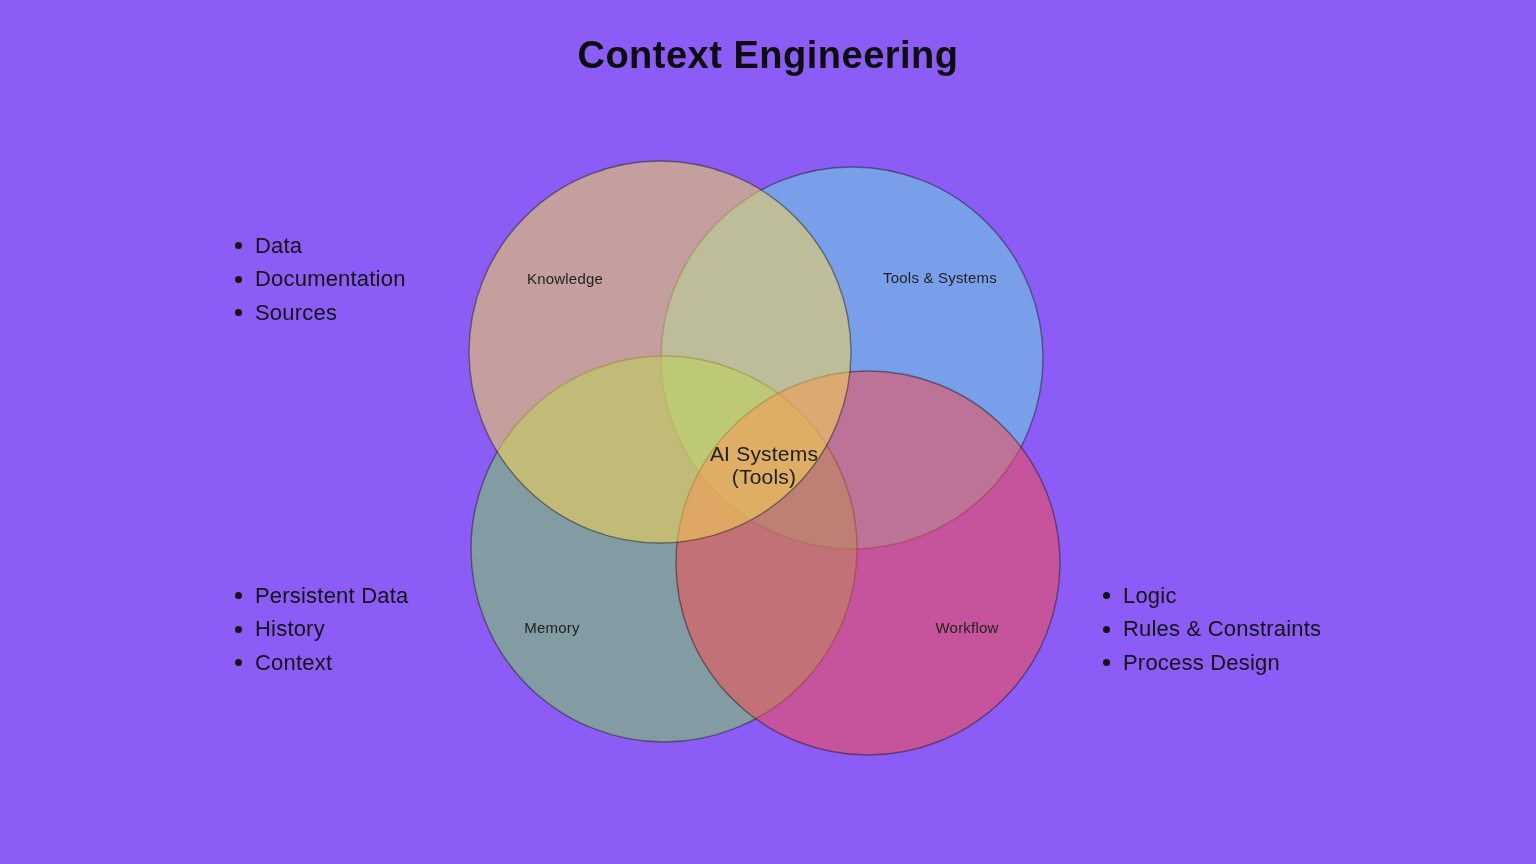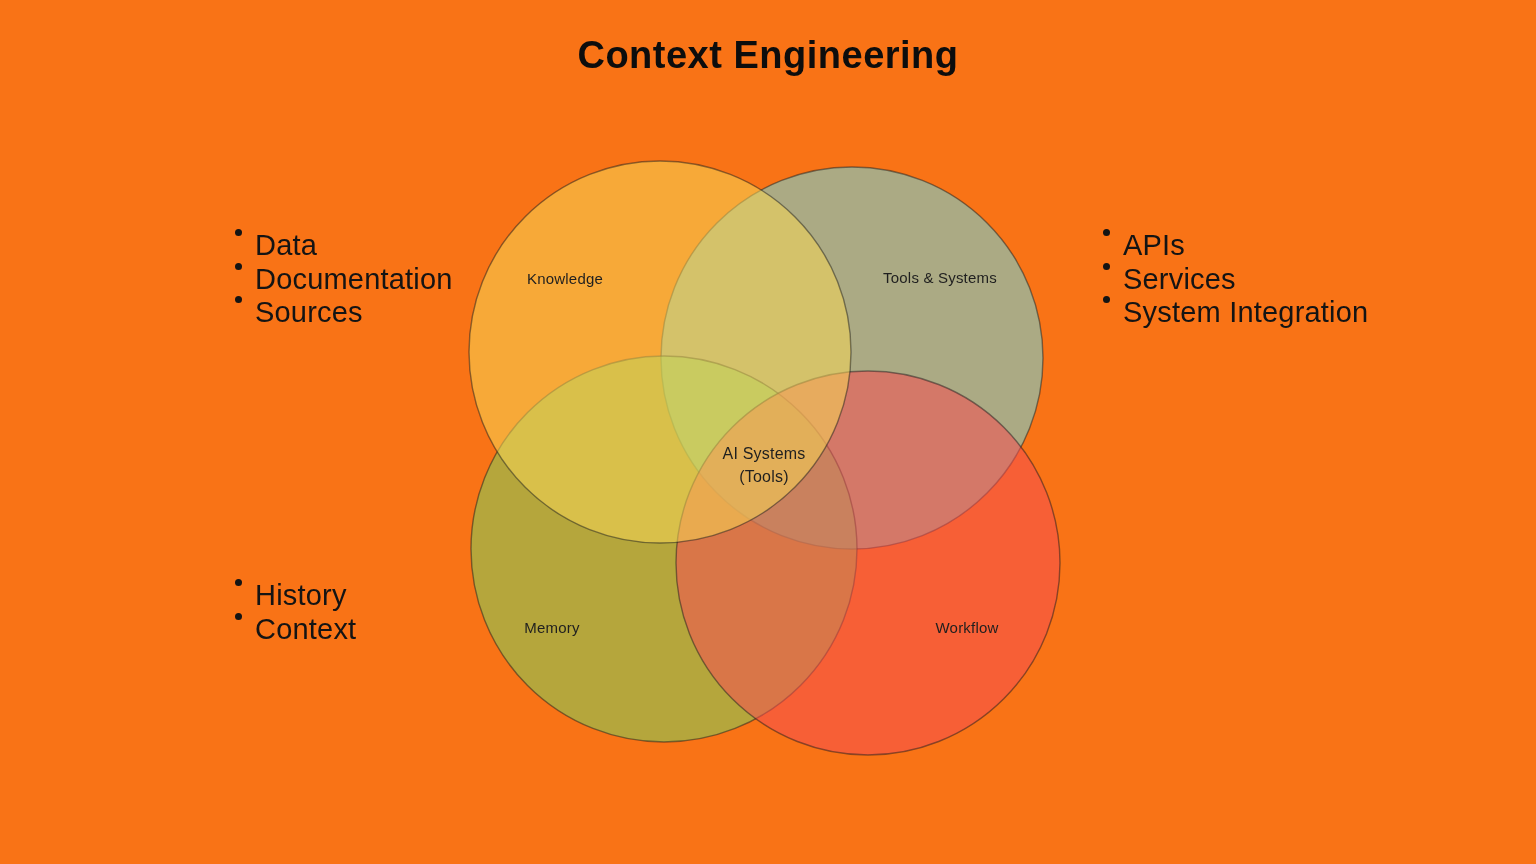--- a/index.html
+++ b/index.html
@@ -4,21 +4,21 @@
 <style>
   html, body {
     margin: 0;
     padding: 0;
     background: #ffffff;
   }
   .stage {
     position: relative;
     width: 1536px;
     height: 864px;
-    background: #f97316;
+    background: #8b5cf6;
     overflow: hidden;
     font-family: "Liberation Sans", sans-serif;
     color: #1a1a1a;
   }
   .title {
     position: absolute;
     top: 34px;
     left: 0;
     width: 1536px;
     margin: 0;
@@ -50,40 +50,41 @@
   .lbl-knowledge { left: 565px; top: 278px; }
   .lbl-tools     { left: 940px; top: 277px; }
   .lbl-memory    { left: 552px; top: 627px; }
   .lbl-workflow  { left: 967px; top: 627px; }
   .center-label {
     position: absolute;
     left: 764px;
     top: 465px;
     transform: translate(-50%, -50%);
     text-align: center;
-    font-size: 16px;
+    font-size: 21px;
     line-height: 23px;
     color: #1f1f1f;
     white-space: nowrap;
     letter-spacing: 0.2px;
   }
   ul.bullets {
     position: absolute;
     margin: 0;
     padding: 0;
     list-style: none;
   }
   .pos-tl { left: 235px; top: 229px; }
   .pos-tr { left: 1103px; top: 229px; }
   .pos-bl { left: 235px; top: 579px; }
   .pos-br { left: 1103px; top: 579px; }
   ul.bullets li {
     display: flex;
+    align-items: center;
     height: 33.5px;
-    font-size: 29px;
+    font-size: 22px;
     color: #141414;
     white-space: nowrap;
     letter-spacing: 0.2px;
   }
   .dot {
     flex: none;
     width: 7px;
     height: 7px;
     border-radius: 50%;
     background: #141414;
@@ -122,40 +123,44 @@
     <li>
         <span class="dot"></span>
         <span>Documentation</span>
       </li>
     <li>
         <span class="dot"></span>
         <span>Sources</span>
       </li>
   </ul>
 
-  <ul class="bullets pos-tr">
+
+  <ul class="bullets pos-bl">
     <li>
         <span class="dot"></span>
-        <span>APIs</span>
+        <span>Persistent Data</span>
       </li>
-    <li>
-        <span class="dot"></span>
-        <span>Services</span>
-      </li>
-    <li>
-        <span class="dot"></span>
-        <span>System Integration</span>
-      </li>
-  </ul>
-
-  <ul class="bullets pos-bl">
     <li>
         <span class="dot"></span>
         <span>History</span>
       </li>
     <li>
         <span class="dot"></span>
         <span>Context</span>
       </li>
   </ul>
 
+  <ul class="bullets pos-br">
+    <li>
+        <span class="dot"></span>
+        <span>Logic</span>
+      </li>
+    <li>
+        <span class="dot"></span>
+        <span>Rules &amp; Constraints</span>
+      </li>
+    <li>
+        <span class="dot"></span>
+        <span>Process Design</span>
+      </li>
+  </ul>
 
 </div>
 
 </body></html>

